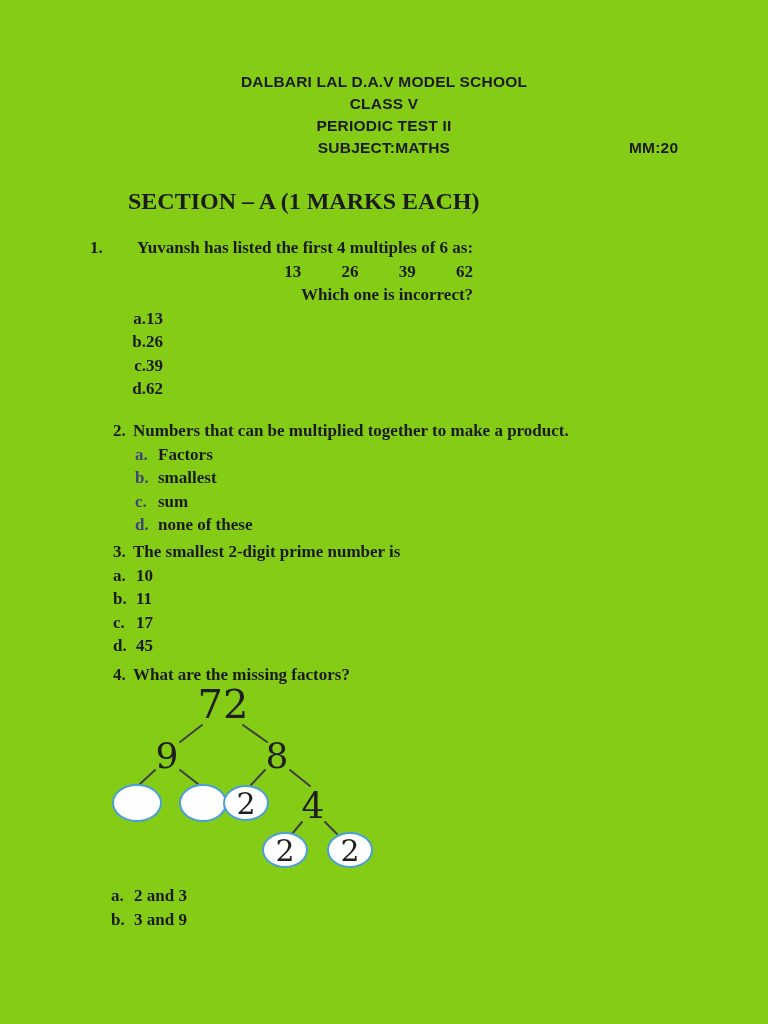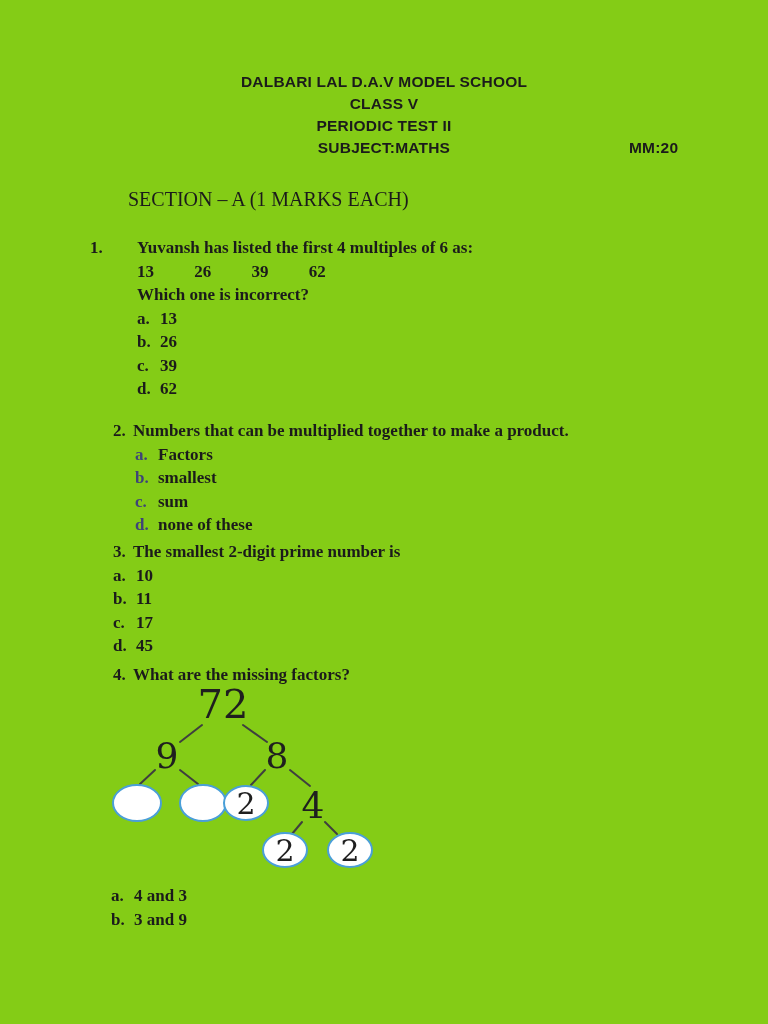--- a/index.html
+++ b/index.html
@@ -38,34 +38,34 @@
     font-weight: bold;
     font-size: 17px;
     line-height: 23.5px;
     color: #1b1b1b;
   }
   .section {
     position: absolute;
     top: 188px;
     left: 128px;
     font-family: "Liberation Serif", serif;
-    font-weight: normal;
-    font-size: 20px;
+    font-weight: bold;
+    font-size: 24px;
     color: #1b1b1b;
   }
   .q { position: absolute; }
   .q1 { top: 236px; left: 90px; }
   .q2 { top: 419px; left: 113px; }
   .q3 { top: 540px; left: 113px; }
   .q4 { top: 663px; left: 113px; }
   .q4opts { top: 884px; left: 111px; }
   .qrow { display: flex; }
   .qn1 { display: inline-block; width: 47px; flex: none; }
   .qn2 { display: inline-block; width: 20px; flex: none; }
-  .ind1 { margin-left: 47px; }
+  .ind1 { margin-left: 33px; text-align: right; }
   .ind2 { margin-left: 22px; }
   .seqn { display: inline-block; width: 53px; }
   .ol { display: inline-block; width: 23px; flex: none; }
   .ol2 { display: inline-block; width: 23px; flex: none; }
   .blue { color: #3f4478; }
   
   .tree {
     position: absolute;
     top: 686px;
     left: 100px;
@@ -204,21 +204,21 @@
     <text x="177" y="82" font-size="36" text-anchor="middle">8</text>
     <text x="146" y="128" font-size="30" text-anchor="middle">2</text>
     <text x="213" y="132" font-size="36" text-anchor="middle">4</text>
     <text x="185" y="175" font-size="30" text-anchor="middle">2</text>
     <text x="250" y="175" font-size="30" text-anchor="middle">2</text>
   </svg>
 
   <div class="q q4opts t">
     <div class="qrow">
       <span class="ol">a.</span>
-      <span>4 and 3</span>
+      <span>2 and 3</span>
     </div>
     <div class="qrow">
       <span class="ol">b.</span>
       <span>3 and 9</span>
     </div>
   </div>
 
 </div>
 
 </body></html>

